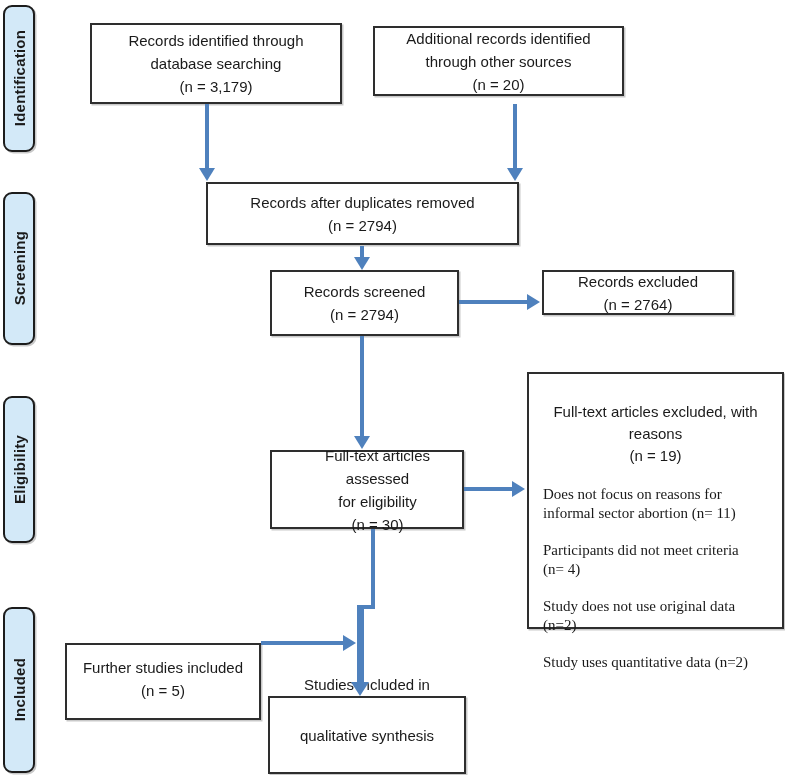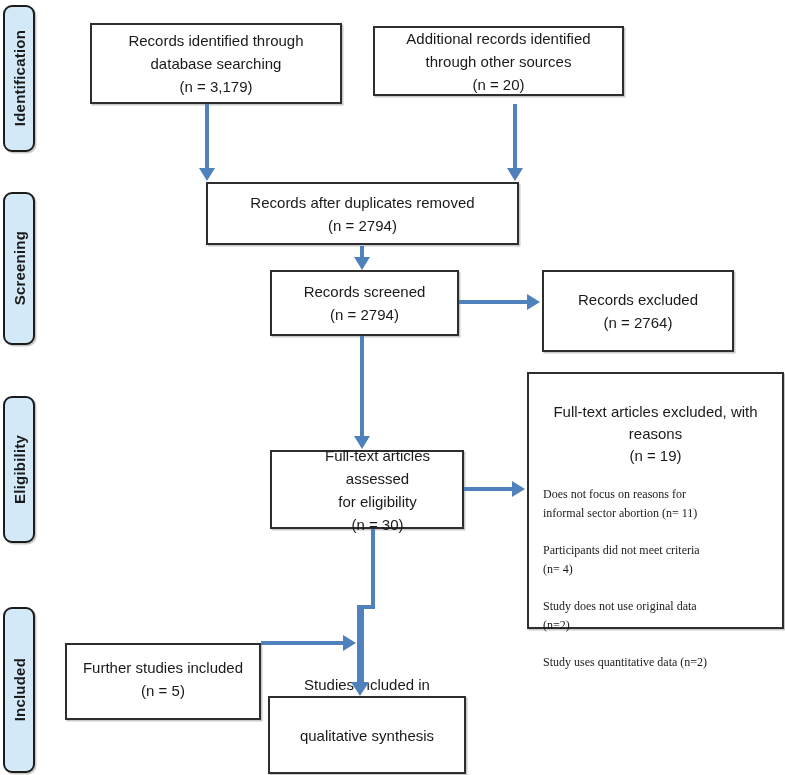--- a/index.html
+++ b/index.html
@@ -56,21 +56,21 @@
   
   .box.excl {
     justify-content: flex-start;
     align-items: stretch;
     padding: 27px 14px;
     text-align: left;
   }
   .excl-header { text-align: center; line-height: 22px; }
   .reason {
     font-family: "Liberation Serif", serif;
-    font-size: 12px;
+    font-size: 15px;
     line-height: 19px;
     margin-top: 18px;
   }
   .reason:first-of-type { margin-top: 22px; }
 
   
   .arr-v { position: absolute; display: flex; flex-direction: column; align-items: center; }
   .arr-v .shaft { width: 4px; flex: 1; background: #4f81bd; }
   .arr-v .head {
     width: 0; height: 0;
@@ -125,21 +125,21 @@
 
   <div class="box" style="left:206px; top:182px; width:313px; height:63px;">
     <div>Records after duplicates removed</div>
     <div>(n = 2794)</div>
   </div>
 
   <div class="box" style="left:270px; top:270px; width:189px; height:66px;">
     <div>Records screened</div>
     <div>(n = 2794)</div>
   </div>
-  <div class="box" style="left:542px; top:270px; width:192px; height:82px;">
+  <div class="box" style="left:542px; top:270px; width:192px; height:45px;">
     <div>Records excluded</div>
     <div>(n = 2764)</div>
   </div>
 
   <div class="box" style="left:270px; top:450px; width:194px; height:79px;padding-left:21px;">
     <div>Full-text articles assessed</div>
     <div>for eligibility</div>
     <div>(n = 30)</div>
   </div>
 

